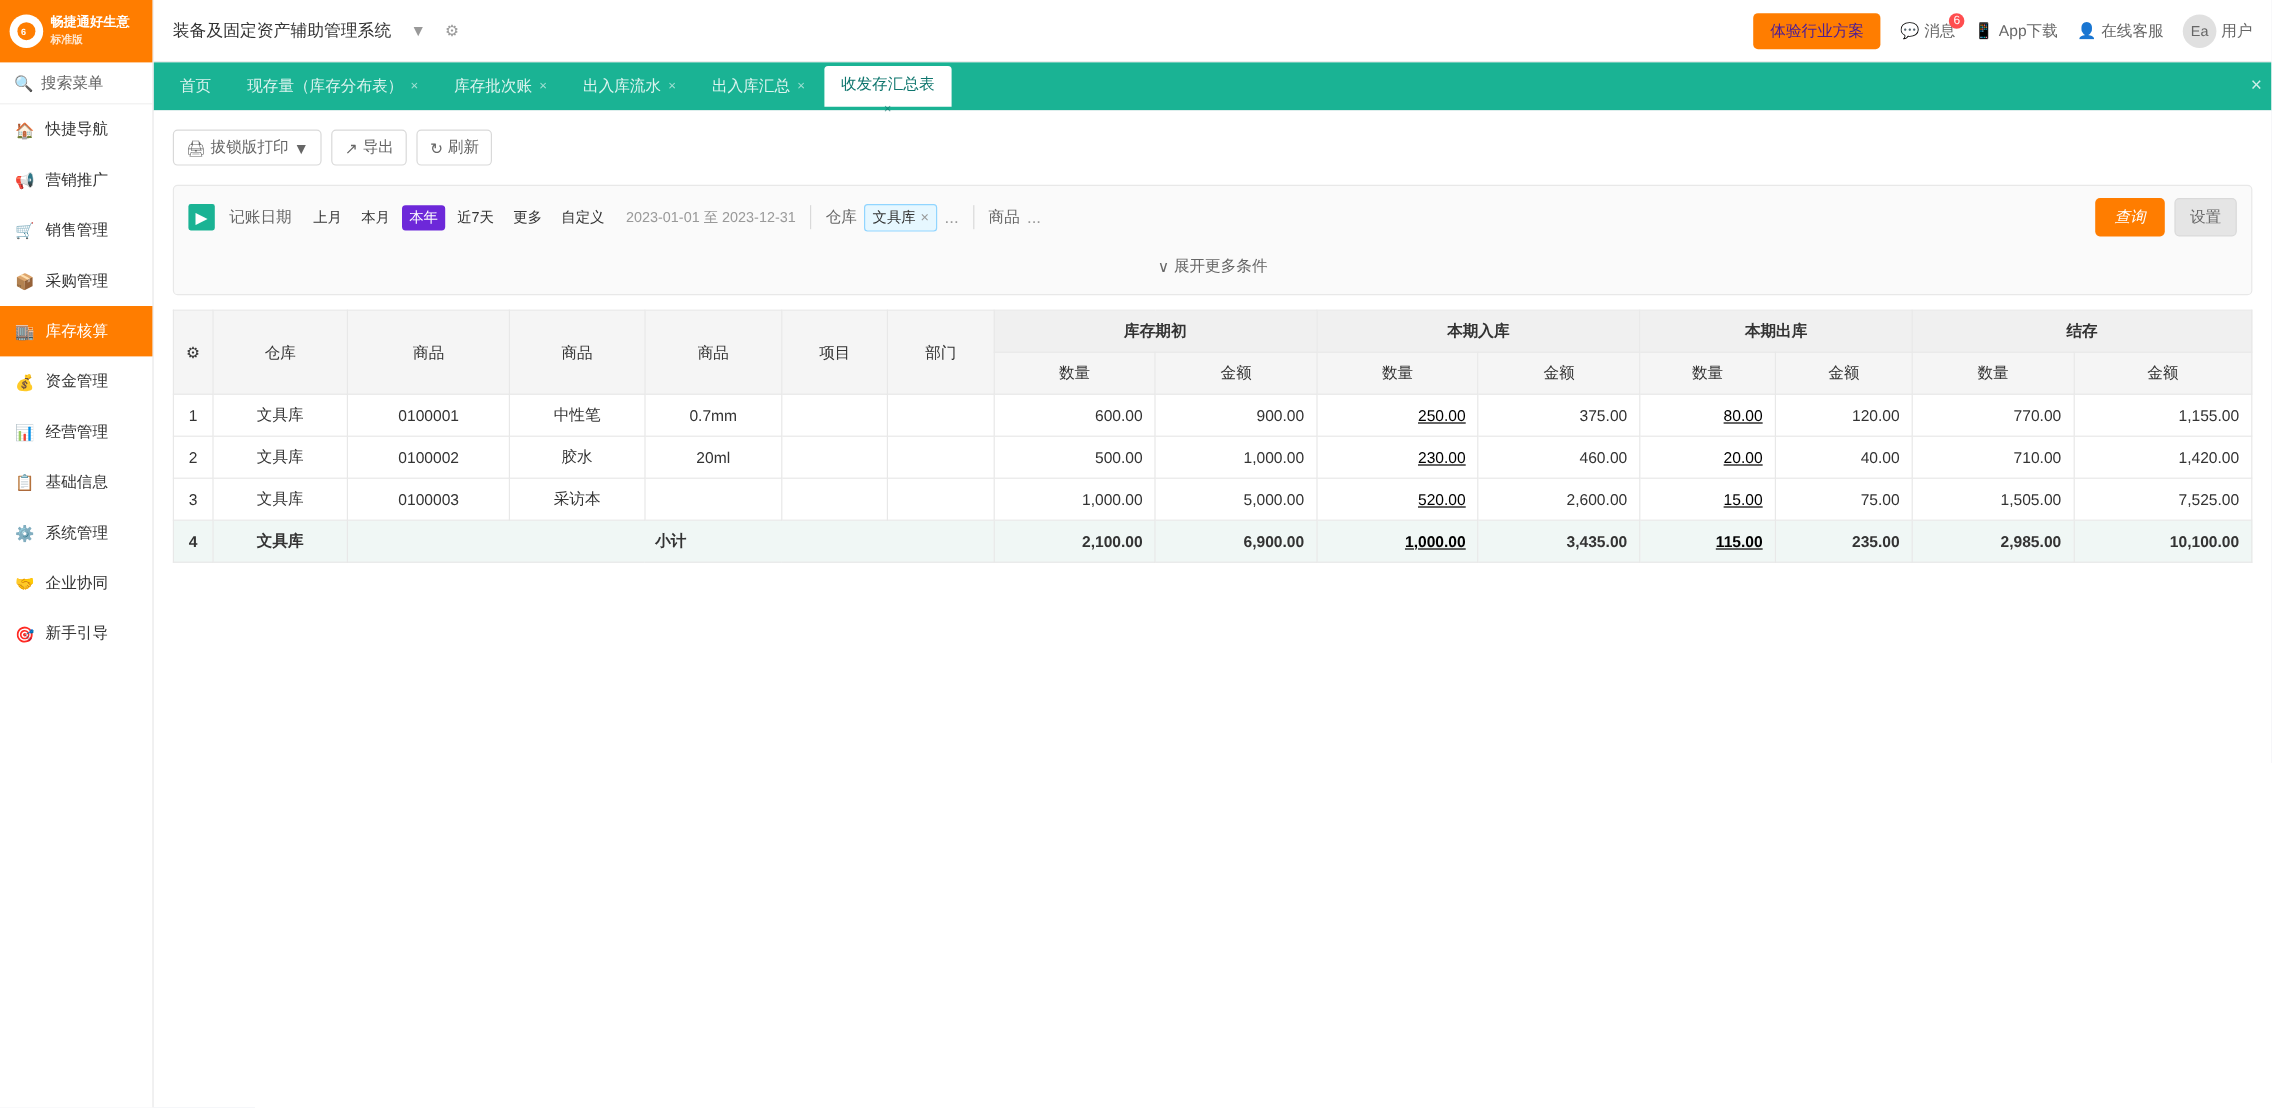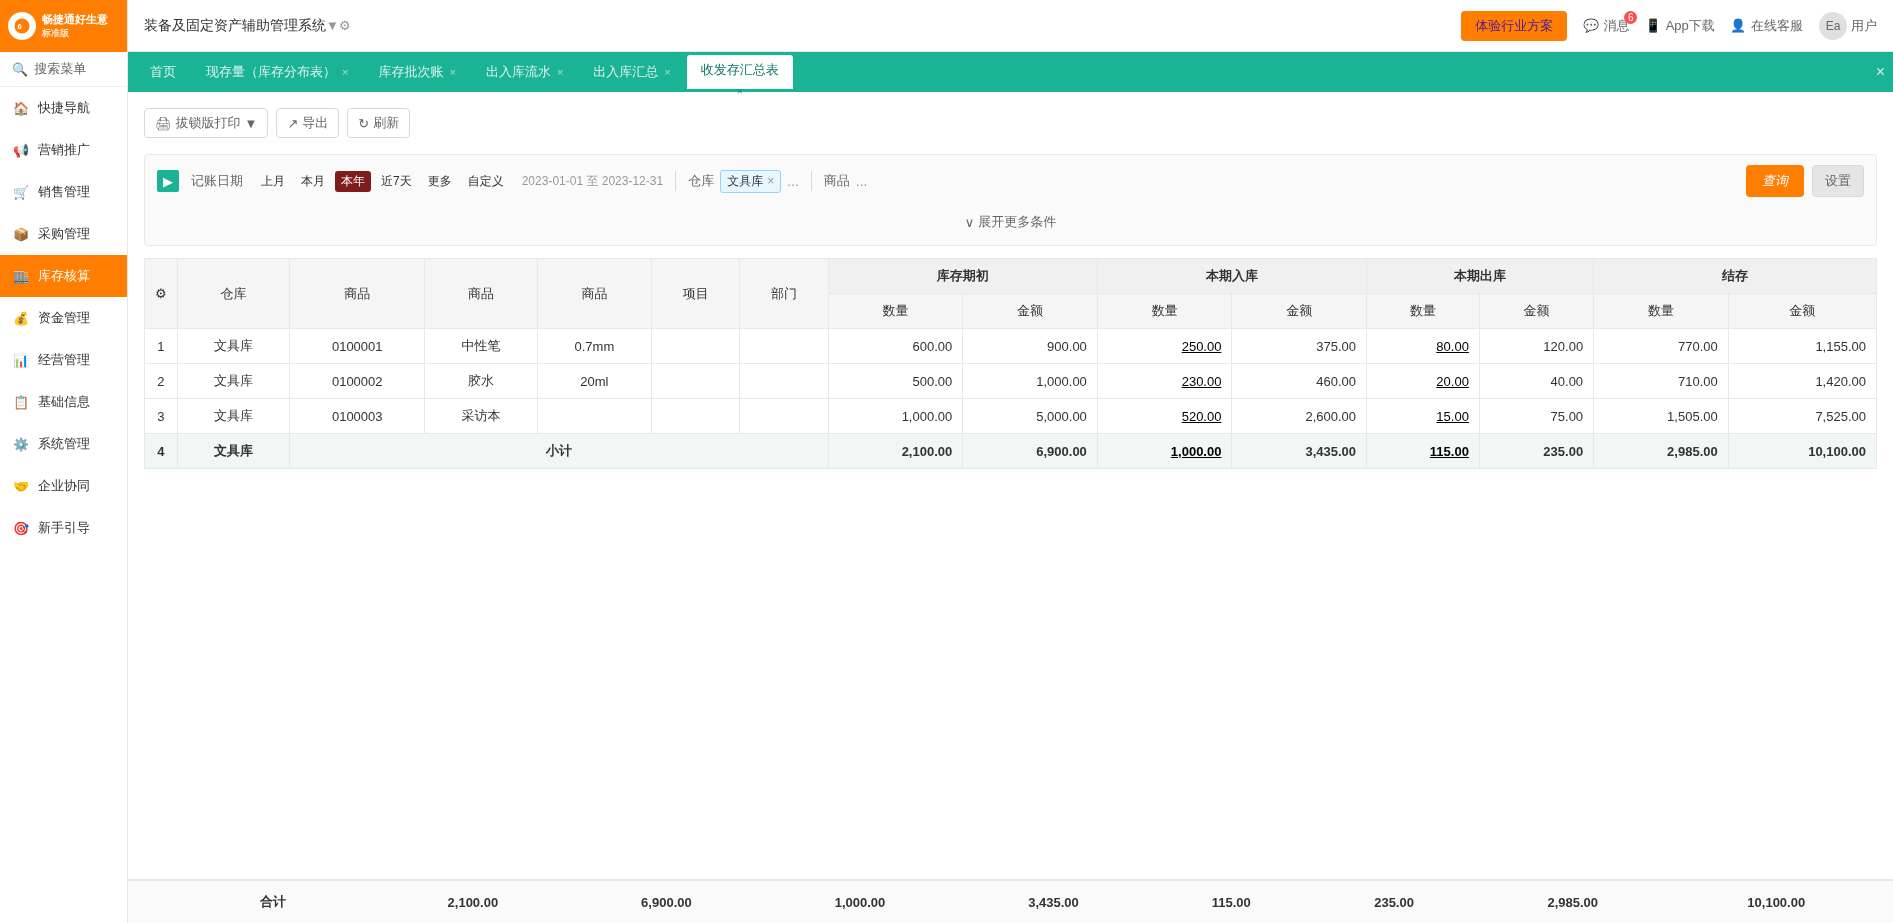--- a/index.html
+++ b/index.html
@@ -16,21 +16,21 @@
     .sidebar-nav-item { display: flex; align-items: center; gap: 8px; padding: 12px 12px; color: #333; cursor: pointer; font-size: 13px; transition: background 0.2s; }
     .sidebar-nav-item.active { background: #ff7d00; color: #fff; }
     .sidebar-nav-item .nav-icon { width: 18px; height: 18px; display: flex; align-items: center; justify-content: center; flex-shrink: 0; }
     .sidebar-nav-label { font-size: 13px; }
 
     
     .main { flex: 1; display: flex; flex-direction: column; overflow: hidden; }
 
     
     .top-header { background: #fff; height: 52px; display: flex; align-items: center; justify-content: space-between; padding: 0 16px; border-bottom: 1px solid #e8e8e8; flex-shrink: 0; }
-    .top-header-left { display: flex; align-items: center; gap: 0; }
+    .top-header-left { display: flex; align-items: center; gap: 16px; }
     .top-header-actions { display: flex; align-items: center; gap: 16px; }
     .try-btn { background: #ff7d00; color: #4c1d95; border: none; padding: 6px 14px; border-radius: 4px; cursor: pointer; font-size: 13px; }
     .header-action { display: flex; align-items: center; gap: 4px; color: #666; cursor: pointer; font-size: 13px; position: relative; }
     .badge { background: #ff4d4f; color: #fff; border-radius: 8px; font-size: 10px; padding: 1px 4px; position: absolute; top: -6px; right: -8px; }
     .user-avatar { width: 28px; height: 28px; background: #e0e0e0; border-radius: 50%; display: flex; align-items: center; justify-content: center; font-size: 12px; color: #666; }
 
     
     .tab-bar { background: #1ab394; display: flex; align-items: center; height: 40px; padding: 0 8px; flex-shrink: 0; gap: 2px; }
     .tab-item { display: flex; align-items: center; gap: 6px; padding: 6px 14px; cursor: pointer; color: rgba(255,255,255,0.85); font-size: 13px; border-radius: 3px 3px 0 0; height: 34px; }
     .tab-item.active { background: #fff; color: #0f766e; flex-direction: column; }
@@ -43,21 +43,21 @@
     .page-title { font-size: 16px; font-weight: bold; color: #333; margin-bottom: 16px; display: flex; align-items: center; justify-content: space-between; }
     .page-title-actions { display: flex; gap: 8px; }
     .title-btn { display: flex; align-items: center; gap: 4px; padding: 5px 10px; border: 1px solid #d9d9d9; border-radius: 4px; cursor: pointer; font-size: 13px; color: #666; background: #fff; }
 
     
     .filter-bar { display: flex; align-items: center; gap: 12px; padding: 10px 12px; background: #fafafa; border: 1px solid #e8e8e8; border-radius: 4px; margin-bottom: 12px; flex-wrap: wrap; }
     .filter-expand-btn { background: #1ab394; color: #fff; width: 22px; height: 22px; border-radius: 2px; display: flex; align-items: center; justify-content: center; cursor: pointer; flex-shrink: 0; }
     .filter-label { color: #666; font-size: 13px; white-space: nowrap; }
     .filter-date-options { display: flex; gap: 4px; }
     .date-option { padding: 2px 6px; cursor: pointer; color: #333; font-size: 12px; border-radius: 2px; }
-    .date-option.active { background: #7f1d1d; color: #fff; border-radius: 3px; }
+    .date-option.active { background: #6d28d9; color: #fff; border-radius: 3px; }
     .date-range { font-size: 12px; color: #999; white-space: nowrap; }
     .filter-separator { width: 1px; height: 20px; background: #d9d9d9; }
     .filter-field { display: flex; align-items: center; gap: 6px; }
     .filter-field-label { color: #666; font-size: 13px; white-space: nowrap; }
     .filter-tag { display: inline-flex; align-items: center; gap: 4px; background: #e6f7ff; border: 1px solid #91d5ff; border-radius: 3px; padding: 2px 6px; font-size: 12px; color: #333; }
     .filter-tag-close { cursor: pointer; color: #999; }
     .filter-ellipsis { color: #999; cursor: pointer; font-size: 14px; }
     .query-btn { background: #ff7d00; color: #fff; border: none; padding: 6px 16px; border-radius: 4px; cursor: pointer; font-size: 13px; white-space: nowrap; font-style: italic; }
     .setting-btn { background: #e5e5e5; color: #666; border: 1px solid #d9d9d9; padding: 6px 12px; border-radius: 4px; cursor: pointer; font-size: 13px; }
     .expand-more-btn { display: flex; align-items: center; gap: 4px; color: #666; cursor: pointer; font-size: 13px; width: 100%; justify-content: center; padding: 4px; }
@@ -356,32 +356,13 @@
             <td class="number-cell">2,985.00</td>
             <td class="number-cell">10,100.00</td>
           </tr>
         </tbody>
       </table>
 
       <div style="margin-top: 400px;"></div>
     </div>
   </div>
 
-  <div class="footer-bar">
-    <table class="footer-table">
-      <tbody>
-          <tr>
-        <td style="width:32px;"></td>
-        <td style="width:80px;"></td>
-        <td colspan="5" style="text-align:left;font-weight:bold;">合计</td>
-        <td class="number-cell">2,100.00</td>
-        <td class="number-cell">6,900.00</td>
-        <td class="number-cell">1,000.00</td>
-        <td class="number-cell">3,435.00</td>
-        <td class="number-cell">115.00</td>
-        <td class="number-cell">235.00</td>
-        <td class="number-cell">2,985.00</td>
-        <td class="number-cell">10,100.00</td>
-      </tr>
-    </tbody>
-      </table>
-  </div>
 </div>
 
 </body></html>

